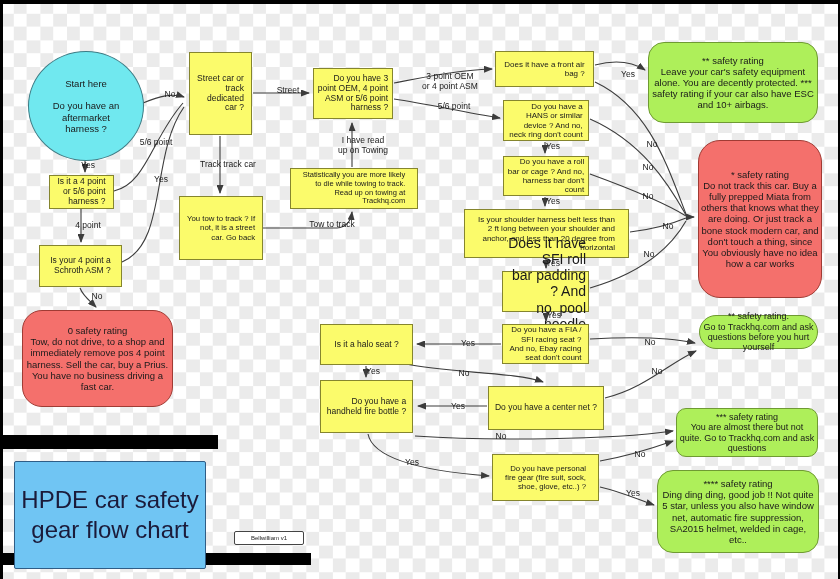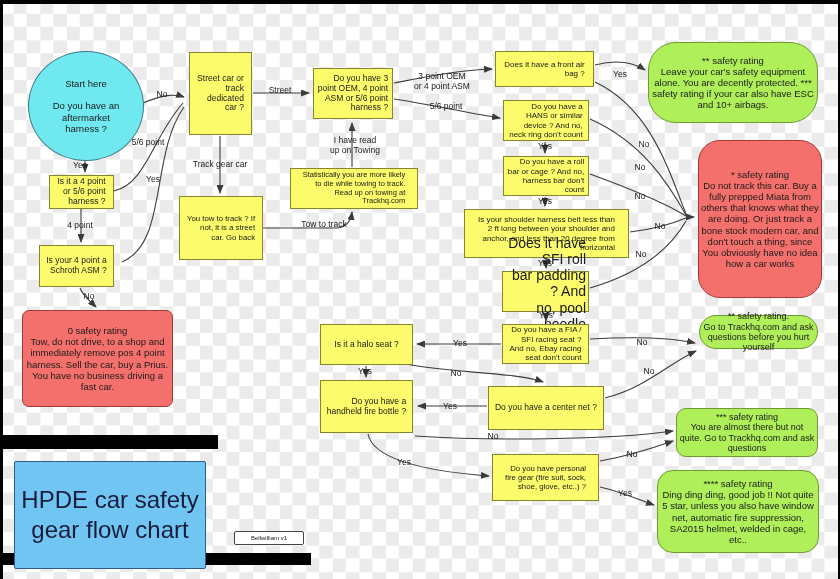--- a/index.html
+++ b/index.html
@@ -18,21 +18,21 @@
     color:#1a1a1a;font-size:8.5px;line-height:1.16;
   }
   .yellow{background:#fbfb6b;border:1px solid #85852e;text-align:right;}
   .cyan{background:#70e8ef;border:1px solid #3d7c85;border-radius:50%;}
   .red{background:#f4706c;border:1.5px solid #a03b34;}
   .green{background:#aeef5a;border:1.5px solid #6f9a33;}
   .blue{background:#70c5f3;border:1.5px solid #2f5d86;}
   .white{background:#fff;border:1px solid #444;}
   .elabel{
     position:absolute;z-index:4;transform:translate(-50%,-50%);
-    font-size:8.5px;color:#1a1a1a;text-align:center;white-space:pre-line;line-height:1.15;
+    font-size:8.5px;color:#1a1a1a;text-align:center;white-space:pre-line;line-height:1.15;margin-left:8px;
   }
   .title-text{font-size:24px;line-height:1.25;color:#1b1b3a;}
   .version-text{font-size:6px;color:#222;}
 </style>
 </head>
 <body>
 
 <div class="canvas">
 
   <div class="blackbar" style="left:0;top:0;width:840px;height:4px"></div>
@@ -85,23 +85,23 @@
   </svg>
 
   <div class="node cyan" style="left:28px;top:51px;width:116px;height:110px;font-size:9.5px">Start here
 
 Do you have an
 aftermarket
 harness ?</div>
   <div class="node yellow" style="left:49px;top:175px;width:65px;height:34px">Is it a 4 point
 or 5/6 point
 harness ?</div>
-  <div class="node yellow" style="left:39px;top:245px;width:75px;height:42px">Is your 4 point a
+  <div class="node yellow" style="left:39px;top:245px;width:83px;height:42px">Is your 4 point a
 Schroth ASM ?</div>
-  <div class="node red" style="left:22px;top:310px;width:151px;height:97px;border-radius:7px;font-size:9.5px">0 safety rating
+  <div class="node red" style="left:22px;top:310px;width:151px;height:97px;border-radius:20px;font-size:9.5px">0 safety rating
 Tow, do not drive, to a shop and immediately remove pos 4 point harness.  Sell the car, buy a Prius.  You have no business driving a fast car.</div>
   <div class="node yellow" style="left:179px;top:196px;width:84px;height:64px;font-size:7.8px">You tow to track ? If
 not, it is a street
 car. Go back</div>
   <div class="node yellow" style="left:189px;top:52px;width:63px;height:83px">Street car or
 track
 dedicated
 car ?</div>
   <div class="node yellow" style="left:313px;top:68px;width:80px;height:51px">Do you have 3
 point OEM, 4 point
@@ -133,42 +133,42 @@
 SFI racing seat ?
 And no, Ebay racing
 seat don't count</div>
   <div class="node yellow" style="left:320px;top:324px;width:93px;height:41px">Is it a halo seat ?</div>
   <div class="node yellow" style="left:488px;top:386px;width:116px;height:44px">Do you have a center net ?</div>
   <div class="node yellow" style="left:320px;top:380px;width:93px;height:53px">Do you have a
 handheld fire bottle ?</div>
   <div class="node yellow" style="left:492px;top:454px;width:107px;height:47px;font-size:7.8px">Do you have personal
 fire gear (fire suit, sock,
 shoe, glove, etc..) ?</div>
-  <div class="node green" style="left:648px;top:42px;width:170px;height:81px;border-radius:28px;font-size:9.5px">** safety rating
+  <div class="node green" style="left:648px;top:42px;width:170px;height:81px;border-radius:16px;font-size:9.5px">** safety rating
 Leave your car's safety equipment alone. You are decently protected. *** safety rating if your car also have ESC and 10+ airbags.</div>
   <div class="node red" style="left:698px;top:140px;width:124px;height:158px;border-radius:22px;font-size:9.5px">* safety rating
 Do not track this car.  Buy a fully prepped Miata from others that knows what they are doing.  Or just track a bone stock modern car, and don't touch a thing, since You obviously have no idea how a car works</div>
   <div class="node green" style="left:699px;top:315px;width:119px;height:34px;border-radius:20px;font-size:9px">** safety rating.
 Go to Trackhq.com and ask questions before you hurt yourself</div>
   <div class="node green" style="left:676px;top:408px;width:142px;height:49px;border-radius:10px;font-size:9px">*** safety rating
 You are almost there but not quite. Go to Trackhq.com and ask questions</div>
   <div class="node green" style="left:657px;top:470px;width:162px;height:83px;border-radius:16px;font-size:9.5px">**** safety rating
 Ding ding ding, good job !! Not quite 5 star, unless you also have window net, automatic fire suppression, SA2015 helmet, welded in cage, etc..</div>
   <div class="node blue title-text" style="left:14px;top:461px;width:192px;height:108px;border-radius:2px">HPDE car safety
 gear flow chart</div>
   <div class="node white version-text" style="left:234px;top:531px;width:70px;height:14px;border-radius:2px">Bellwilliam  v1</div>
 
   <div class="elabel" style="left:162px;top:95px">No</div>
   <div class="elabel" style="left:80px;top:166px">Yes</div>
   <div class="elabel" style="left:148px;top:143px">5/6 point</div>
   <div class="elabel" style="left:153px;top:180px">Yes</div>
   <div class="elabel" style="left:80px;top:226px">4 point</div>
   <div class="elabel" style="left:89px;top:297px">No</div>
   <div class="elabel" style="left:280px;top:91px">Street</div>
-  <div class="elabel" style="left:220px;top:165px">Track gear car</div>
+  <div class="elabel" style="left:220px;top:165px">Track track car</div>
   <div class="elabel" style="left:355px;top:146px">I have read
 up on Towing</div>
   <div class="elabel" style="left:324px;top:225px">Tow to track</div>
   <div class="elabel" style="left:442px;top:82px">3 point OEM
 or 4 point ASM</div>
   <div class="elabel" style="left:446px;top:107px">5/6 point</div>
   <div class="elabel" style="left:620px;top:75px">Yes</div>
   <div class="elabel" style="left:644px;top:145px">No</div>
   <div class="elabel" style="left:545px;top:147px">Yes</div>
   <div class="elabel" style="left:640px;top:168px">No</div>

